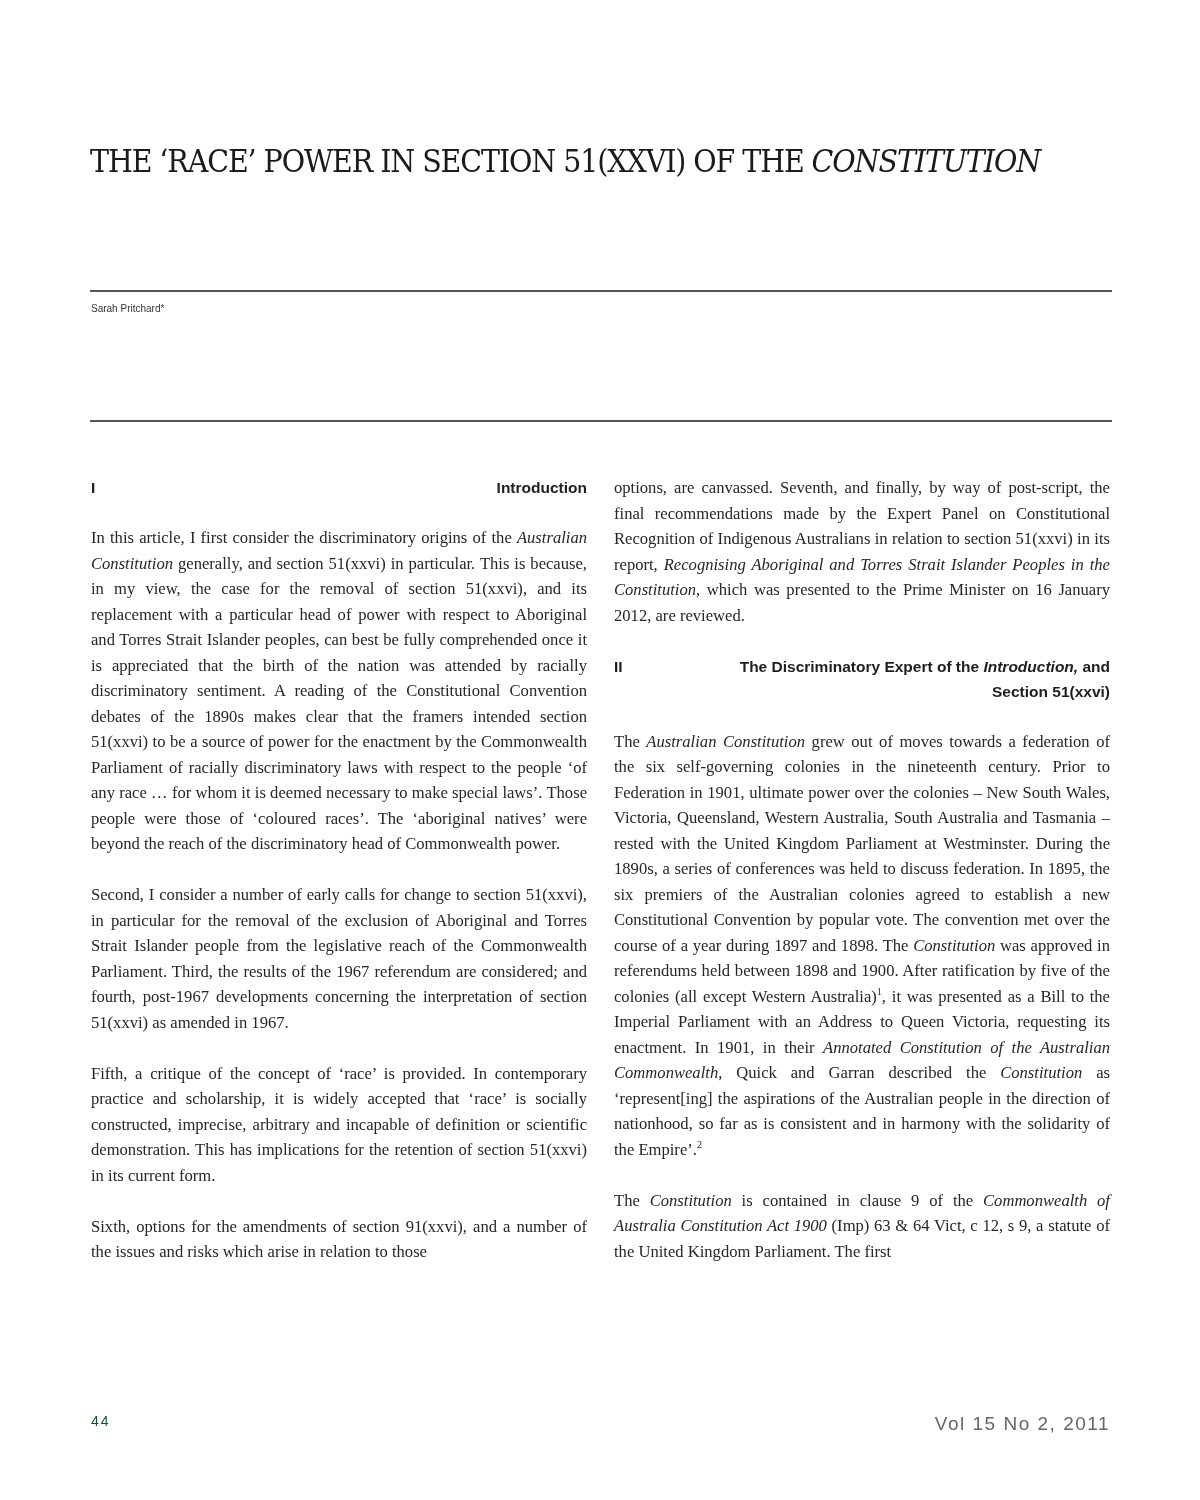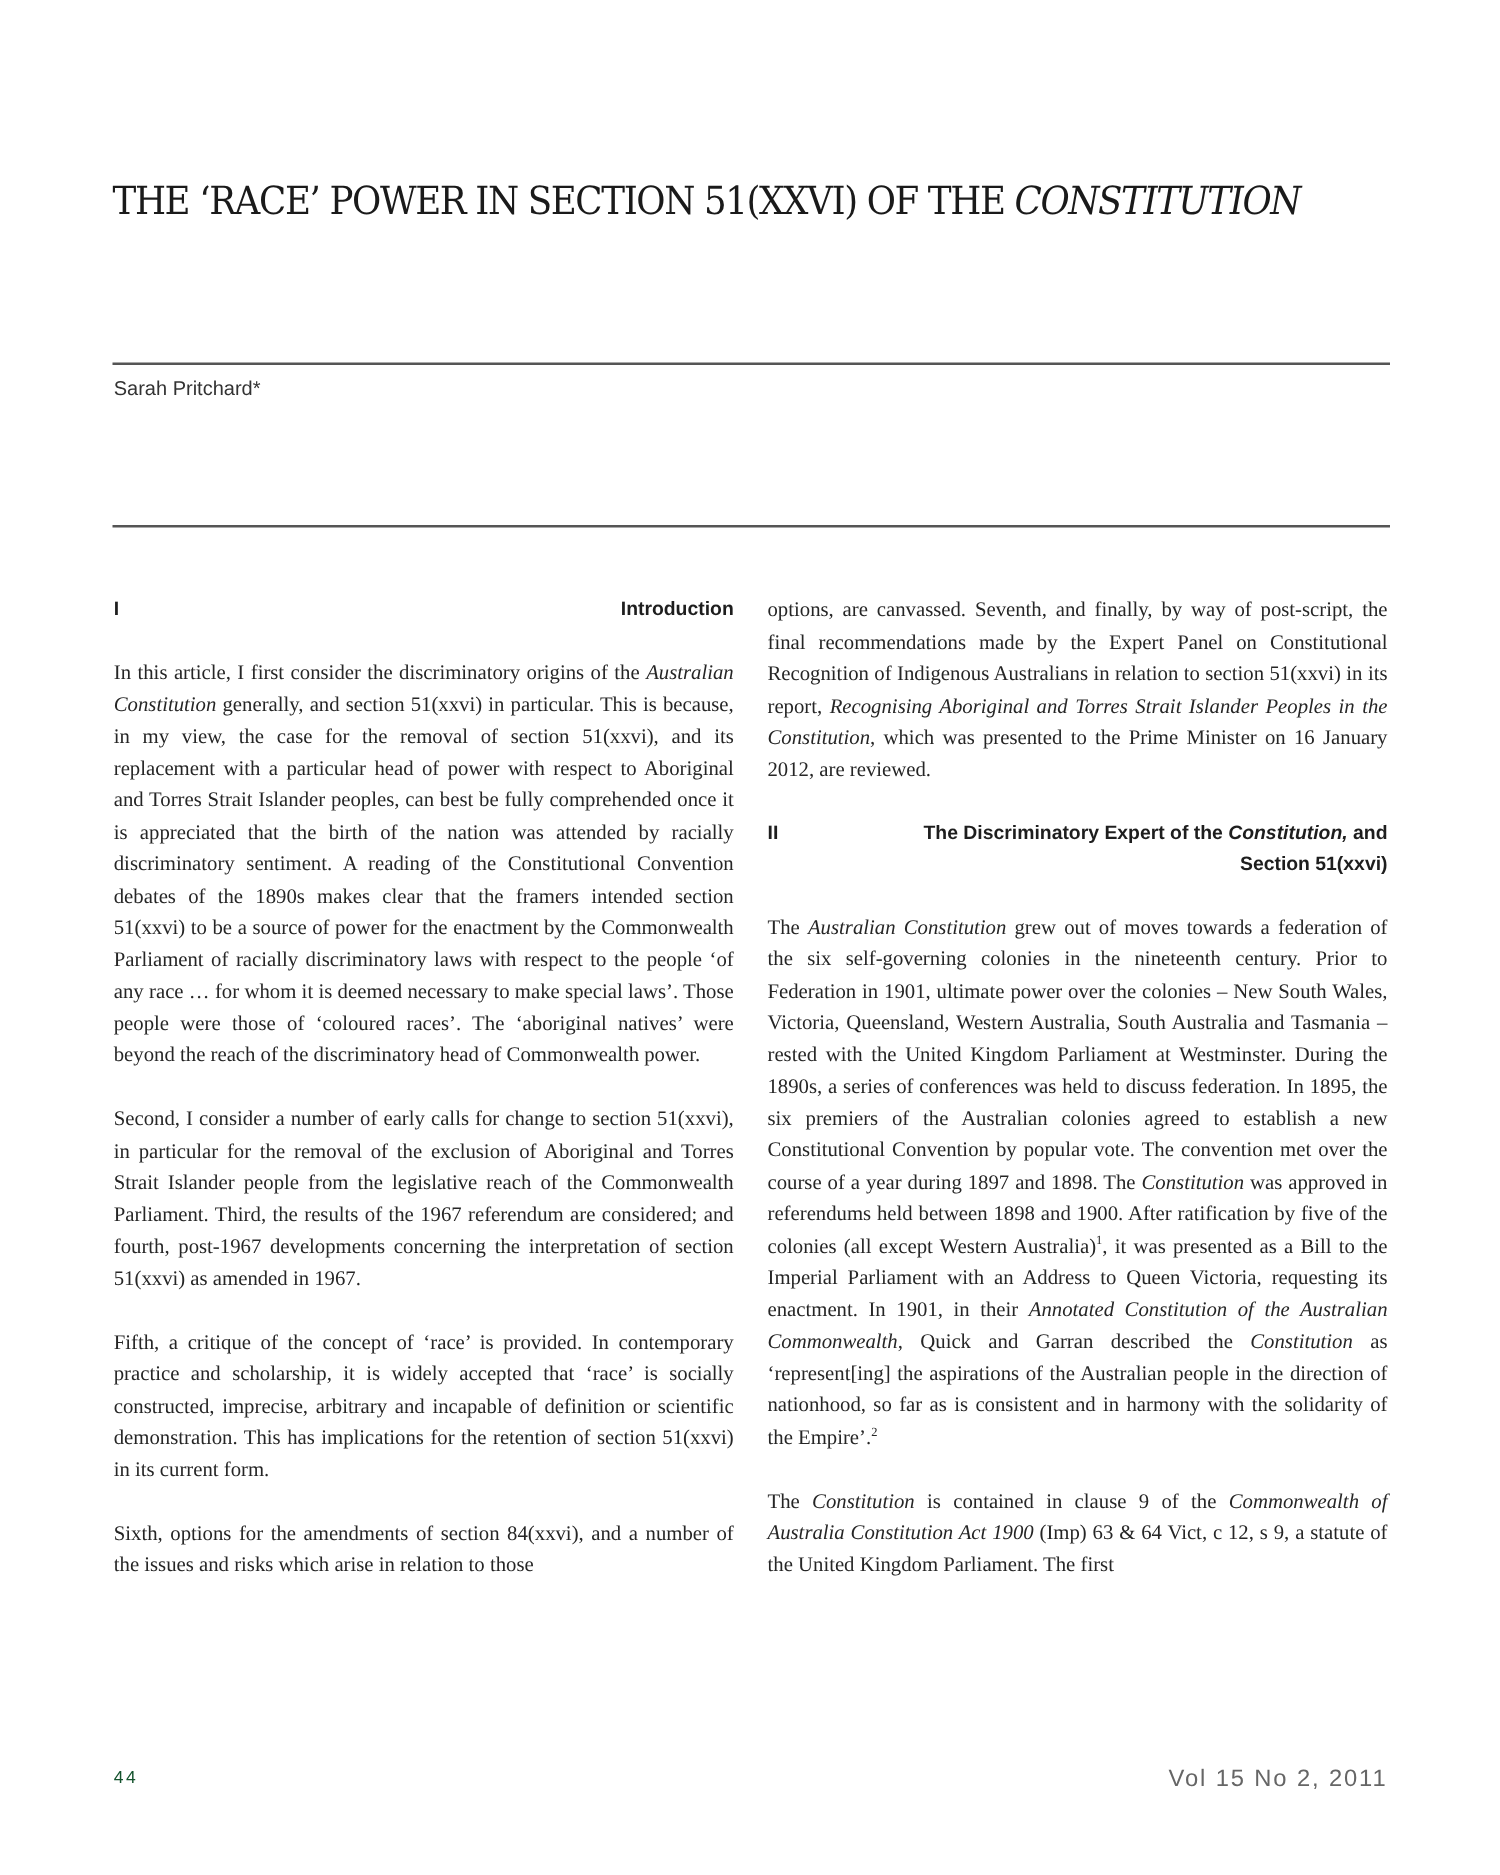--- a/index.html
+++ b/index.html
@@ -6,21 +6,21 @@
   body { width: 1200px; height: 1500px; position: relative; overflow: hidden; color: #222; }
   .title {
     position: absolute; left: 90px; top: 143px; width: 1030px;
     font-family: "DejaVu Serif", serif; font-size: 31px; letter-spacing: -1.2px;
     color: #1a1a1a; white-space: nowrap; transform: scaleX(0.92); transform-origin: left top;
   }
   .title i { font-style: italic; }
   .rule { position: absolute; left: 90px; width: 1022px; height: 2px; background: #555; }
   .author {
     position: absolute; left: 91px; top: 303px;
-    font-family: "Liberation Sans", sans-serif; font-size: 16px; color: #333;
+    font-family: "Liberation Sans", sans-serif; font-size: 10px; color: #333;
   }
   .col { position: absolute; width: 496px; font-family: "Liberation Serif", serif; font-size: 16.6px;
     line-height: 25.5px; color: #262626; text-align: justify; }
   .col p { margin: 0 0 25.5px 0; font-family: Liberation Serif, serif; }
   .col p.last { margin-bottom: 16px; }
   .col i { font-style: italic; }
   .heading { font-family: "Liberation Sans", sans-serif; font-weight: bold; font-size: 15.5px;
     line-height: 25px; color: #1e1e1e; display: flex; margin-bottom: 25px; text-align: left; }
   .heading .num { width: 70px; flex: none; }
   .heading .txt { flex: 1; text-align: right; }
@@ -42,27 +42,27 @@
 <div class="rule" style="top:420px;"></div>
 
 <div class="col col1">
   <div class="heading">
     <span class="num">I</span>
     <span class="txt">Introduction</span>
   </div>
   <p><span>In this article, I first consider the discriminatory origins of the </span><i>Australian Constitution</i><span> generally, and section 51(xxvi) in particular. This is because, in my view, the case for the removal of section 51(xxvi), and its replacement with a particular head of power with respect to Aboriginal and Torres Strait Islander peoples, can best be fully comprehended once it is appreciated that the birth of the nation was attended by racially discriminatory sentiment. A reading of the Constitutional Convention debates of the 1890s makes clear that the framers intended section 51(xxvi) to be a source of power for the enactment by the Commonwealth Parliament of racially discriminatory laws with respect to the people ‘of any race … for whom it is deemed necessary to make special laws’. Those people were those of ‘coloured races’. The ‘aboriginal natives’ were beyond the reach of the discriminatory head of Commonwealth power.</span></p>
   <p>Second, I consider a number of early calls for change to section 51(xxvi), in particular for the removal of the exclusion of Aboriginal and Torres Strait Islander people from the legislative reach of the Commonwealth Parliament. Third, the results of the 1967 referendum are considered; and fourth, post-1967 developments concerning the interpretation of section 51(xxvi) as amended in 1967.</p>
   <p>Fifth, a critique of the concept of ‘race’ is provided. In contemporary practice and scholarship, it is widely accepted that ‘race’ is socially constructed, imprecise, arbitrary and incapable of definition or scientific demonstration. This has implications for the retention of section 51(xxvi) in its current form.</p>
-  <p class="last">Sixth, options for the amendments of section 84(xxvi), and a number of the issues and risks which arise in relation to those</p>
+  <p class="last">Sixth, options for the amendments of section 91(xxvi), and a number of the issues and risks which arise in relation to those</p>
 </div>
 
 <div class="col col2">
   <p><span>options, are canvassed. Seventh, and finally, by way of post-script, the final recommendations made by the Expert Panel on Constitutional Recognition of Indigenous Australians in relation to section 51(xxvi) in its report, </span><i>Recognising Aboriginal and Torres Strait Islander Peoples in the Constitution</i><span>, which was presented to the Prime Minister on 16 January 2012, are reviewed.</span></p>
   <div class="heading">
     <span class="num">II</span>
-    <span class="txt"><span>The Discriminatory Expert of the </span><i>Constitution,</i><span> and Section 51(xxvi)</span></span>
+    <span class="txt"><span>The Discriminatory Expert of the </span><i>Introduction,</i><span> and Section 51(xxvi)</span></span>
   </div>
   <p><span>The </span><i>Australian Constitution</i><span> grew out of moves towards a federation of the six self-governing colonies in the nineteenth century. Prior to Federation in 1901, ultimate power over the colonies – New South Wales, Victoria, Queensland, Western Australia, South Australia and Tasmania – rested with the United Kingdom Parliament at Westminster. During the 1890s, a series of conferences was held to discuss federation. In 1895, the six premiers of the Australian colonies agreed to establish a new Constitutional Convention by popular vote. The convention met over the course of a year during 1897 and 1898. The </span><i>Constitution</i><span> was approved in referendums held between 1898 and 1900. After ratification by five of the colonies (all except Western Australia)</span><sup>1</sup><span>, it was presented as a Bill to the Imperial Parliament with an Address to Queen Victoria, requesting its enactment. In 1901, in their </span><i>Annotated Constitution of the Australian Commonwealth</i><span>, Quick and Garran described the </span><i>Constitution</i><span> as ‘represent[ing] the aspirations of the Australian people in the direction of nationhood, so far as is consistent and in harmony with the solidarity of the Empire’.</span><sup>2</sup></p>
   <p class="last"><span>The </span><i>Constitution</i><span> is contained in clause 9 of the </span><i>Commonwealth of Australia Constitution Act 1900</i><span> (Imp) 63 &amp; 64 Vict, c 12, s 9, a statute of the United Kingdom Parliament. The first</span></p>
 </div>
 
 <div class="footer-left">44</div>
 <div class="footer-right">Vol 15 No 2, 2011</div>
 
 </body></html>

